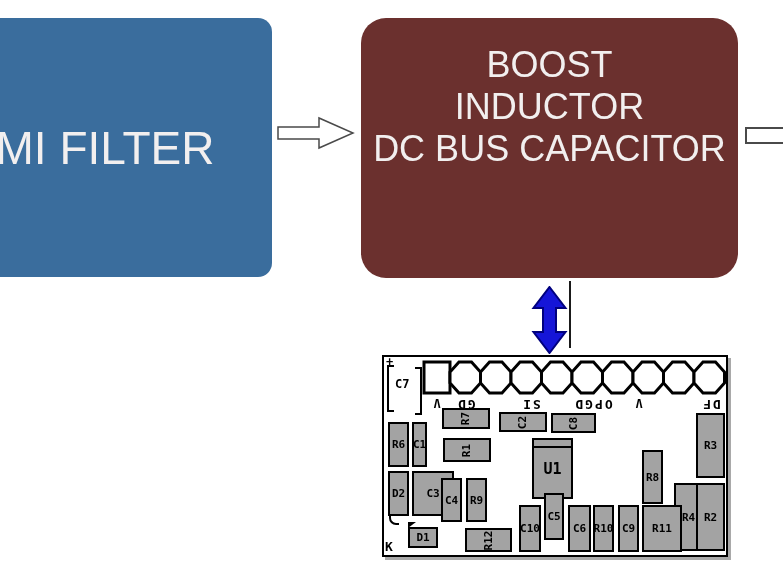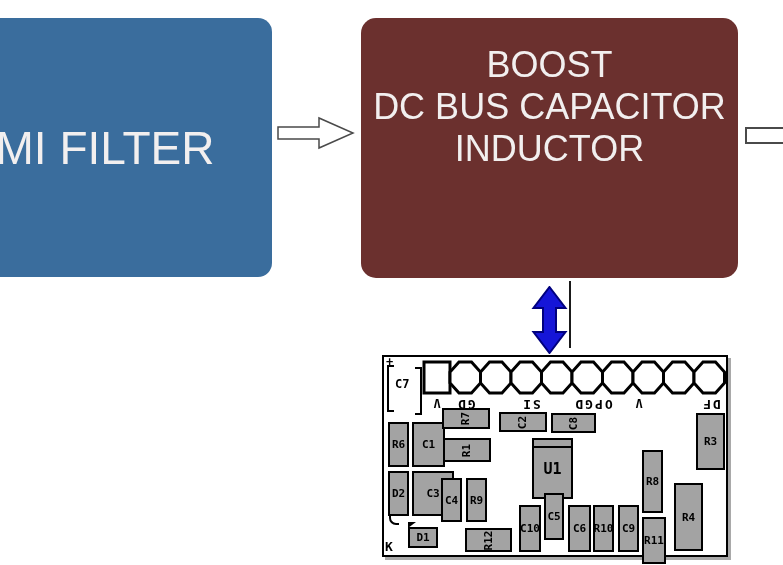--- a/index.html
+++ b/index.html
@@ -1,21 +1,21 @@
 <!DOCTYPE html>
 <html><head>
 <meta charset="utf-8">
 <style>
   html,body{margin:0;padding:0;background:#fff;}
   #screen{position:relative;width:783px;height:565px;overflow:hidden;background:#fff;
           font-family:"Liberation Sans",sans-serif;}
   
   .block{position:absolute;color:#F2EFEF;display:flex;align-items:center;justify-content:center;}
   #emi-block{left:-62px;top:18px;width:334px;height:259px;border-radius:14px;font-size:46px;}
-  #boost-block{left:361px;top:18px;width:377px;height:260px;border-radius:15px;
+  #boost-block{left:361px;top:18px;width:377px;height:260px;border-radius:25px;
                flex-direction:column;justify-content:flex-start;padding-top:26px;box-sizing:border-box;
                font-size:36px;line-height:42px;text-align:center;white-space:nowrap;}
   .flow-arrow{position:absolute;}
   #right-arrow-stub{position:absolute;left:745px;top:127px;width:40px;height:13px;background:#fff;
                     border:2px solid #4a4a4a;border-right:none;}
   #connector-line{position:absolute;left:569px;top:281px;width:2px;height:67px;background:#1a1a1a;}
   
   #pcb{position:absolute;left:382px;top:355px;width:346px;height:202px;background:#fff;
        border:2px solid #000;box-sizing:border-box;box-shadow:3px 3px 0 #a9a9a9;
        font-family:"DejaVu Sans Mono",monospace;font-weight:bold;color:#000;}
@@ -47,22 +47,22 @@
   <div id="emi-block" class="block" style="background-color: rgb(58, 109, 157);">
     <span>MI FILTER</span>
   </div>
 
   <svg class="flow-arrow" style="left:276px;top:115px" width="80" height="36">
     <polygon points="2,12 43,12 43,3 77,18 43,33 43,24 2,24" fill="#ffffff" stroke="#4a4a4a" stroke-width="1.5"></polygon>
   </svg>
 
   <div id="boost-block" class="block" style="background-color: rgb(107, 48, 46);">
     <div>BOOST</div>
+    <div>INDUCTOR</div>
     <div>DC BUS CAPACITOR</div>
-    <div>INDUCTOR</div>
   </div>
 
   <div id="right-arrow-stub"></div>
 
   <svg class="flow-arrow" style="left:531px;top:286px" width="37" height="68">
     <polygon points="18.5,1 34.5,22 25,22 25,46 34.5,46 18.5,67 2.5,46 12,46 12,22 2.5,22" stroke="#00007E" stroke-width="2" fill="#1515D8" style="fill: rgb(21, 21, 216);"></polygon>
   </svg>
 
   <div id="connector-line"></div>
 
@@ -94,21 +94,21 @@
     <div class="bracket-l"></div>
     <div class="bracket-r"></div>
     <div class="mark" style="left:11px;top:20px">C7</div>
     <div id="mark-k" class="mark" style="left:1px;top:182px">K</div>
     <div id="d2-hook"></div>
     <div id="d1-pennant"></div>
 
     <div class="cmp" style="left:4px;top:65px;width:21px;height:45px">
         <span class="cmp-label">R6</span>
       </div>
-    <div class="cmp" style="left:28px;top:65px;width:33px;height:45px">
+    <div class="cmp" style="left:28px;top:65px;width:15px;height:45px">
         <span class="cmp-label">C1</span>
       </div>
     <div class="cmp" style="left:4px;top:114px;width:21px;height:45px">
         <span class="cmp-label">D2</span>
       </div>
     <div class="cmp" style="left:28px;top:114px;width:42px;height:45px">
         <span class="cmp-label">C3</span>
       </div>
     <div class="cmp" style="left:57px;top:121px;width:21px;height:44px">
         <span class="cmp-label">C4</span>
@@ -125,45 +125,48 @@
     <div class="cmp rot" style="left:115px;top:55px;width:48px;height:20px">
         <span class="cmp-label">C2</span>
       </div>
     <div class="cmp rot" style="left:167px;top:56px;width:45px;height:20px">
         <span class="cmp-label">C8</span>
       </div>
     <div class="cmp" id="cmp-u1" style="left:148px;top:81px;width:41px;height:61px">
       <div class="ic-bar"></div>
       <span class="cmp-label">U1</span>
     </div>
-    <div class="cmp" style="left:258px;top:93px;width:21px;height:63px">
+    <div class="cmp" style="left:258px;top:93px;width:21px;height:54px">
         <span class="cmp-label">R8</span>
       </div>
-    <div class="cmp" style="left:312px;top:56px;width:29px;height:57px">
+    <div class="cmp" style="left:312px;top:56px;width:29px;height:65px">
         <span class="cmp-label">R3</span>
       </div>
     <div class="cmp" style="left:290px;top:126px;width:29px;height:68px">
         <span class="cmp-label">R4</span>
+      </div>
+    <div class="cmp" style="left:312px;top:126px;width:29px;height:68px">
+        <span class="cmp-label">R2</span>
       </div>
     <div class="cmp" style="left:135px;top:148px;width:22px;height:47px">
         <span class="cmp-label">C10</span>
       </div>
     <div class="cmp" style="left:160px;top:136px;width:20px;height:47px">
         <span class="cmp-label">C5</span>
       </div>
     <div class="cmp" style="left:184px;top:148px;width:23px;height:47px">
         <span class="cmp-label">C6</span>
       </div>
     <div class="cmp" style="left:209px;top:148px;width:21px;height:47px">
         <span class="cmp-label">R10</span>
       </div>
     <div class="cmp" style="left:234px;top:148px;width:21px;height:47px">
         <span class="cmp-label">C9</span>
       </div>
-    <div class="cmp" style="left:258px;top:160px;width:24px;height:47px">
+    <div class="cmp" style="left:258px;top:148px;width:40px;height:47px">
         <span class="cmp-label">R11</span>
       </div>
     <div class="cmp" style="left:24px;top:170px;width:30px;height:21px">
         <span class="cmp-label">D1</span>
       </div>
     <div class="cmp rot" style="left:81px;top:171px;width:47px;height:24px">
         <span class="cmp-label">R12</span>
       </div>
 
   </div>

